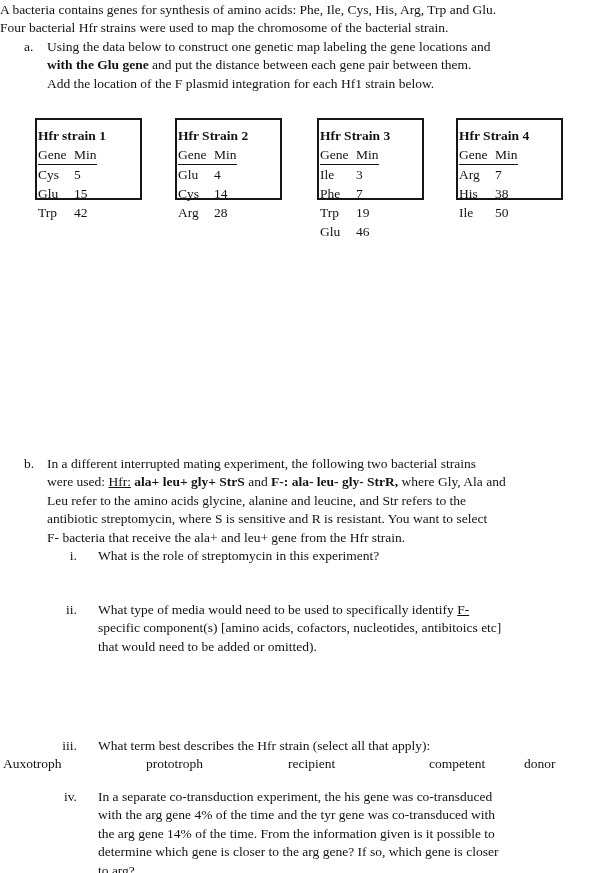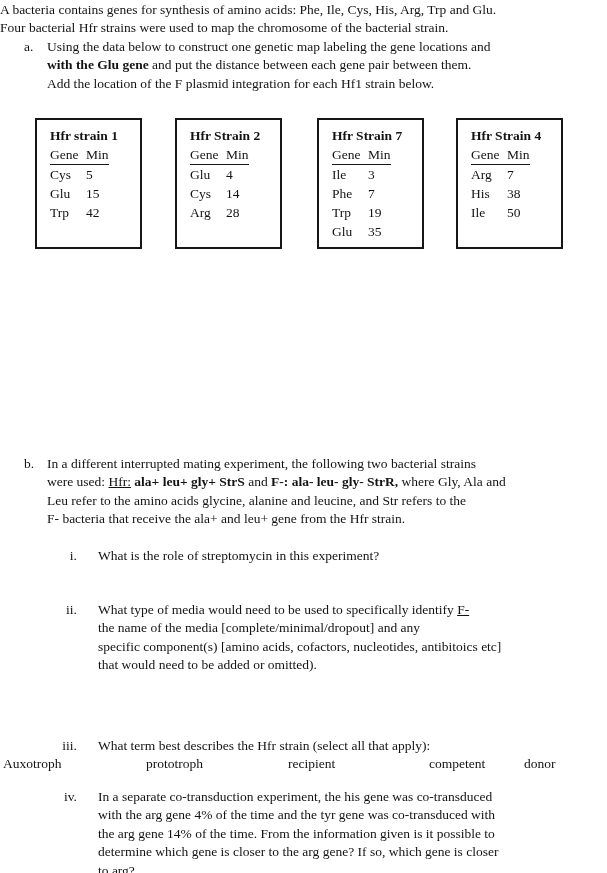--- a/index.html
+++ b/index.html
@@ -10,23 +10,23 @@
     font-size:13.5px;
   }
   .block{position:absolute}
   .tl{line-height:18.4px;white-space:pre}
   .b{font-weight:bold}
   .u{text-decoration:underline}
   .bu{font-weight:normal;text-decoration:underline}
   .numcol{position:absolute;width:27px;text-align:right;line-height:18.4px;white-space:pre}
   .itemlabel{position:absolute;line-height:18.4px;white-space:pre}
   .strainbox{
-    position:absolute;top:118px;width:107px;height:131px;
+    position:absolute;top:118px;width:107px;height:82px;
     border:2px solid #161616;box-sizing:border-box;
-    padding:6px 4px 0 13px;background:#ffffff;
+    padding:6px 4px 0 1px;background:#ffffff;
   }
   .sb-title{font-weight:bold;line-height:19px;white-space:pre}
   .sb-hrow{line-height:19px}
   .sb-header{display:inline-block;border-bottom:1px solid #161616}
   .gcol{display:inline-block;width:36px}
   .sb-row{line-height:19px;white-space:pre}
   .optrow{position:absolute;top:755px;left:0;width:607px;height:19px}
   .opt{position:absolute;line-height:18.4px;white-space:pre}
 </style>
 </head>
@@ -54,53 +54,53 @@
 
 <div class="strainbox" style="left:175px">
   <div class="sb-title">Hfr Strain 2</div>
   <div class="sb-hrow"><span class="sb-header"><span class="gcol">Gene</span><span>Min</span></span></div>
   <div class="sb-row"><span class="gcol">Glu</span><span>4</span></div>
   <div class="sb-row"><span class="gcol">Cys</span><span>14</span></div>
   <div class="sb-row"><span class="gcol">Arg</span><span>28</span></div>
 </div>
 
 <div class="strainbox" style="left:317px">
-  <div class="sb-title">Hfr Strain 7</div>
+  <div class="sb-title">Hfr Strain 3</div>
   <div class="sb-hrow"><span class="sb-header"><span class="gcol">Gene</span><span>Min</span></span></div>
   <div class="sb-row"><span class="gcol">Ile</span><span>3</span></div>
   <div class="sb-row"><span class="gcol">Phe</span><span>7</span></div>
   <div class="sb-row"><span class="gcol">Trp</span><span>19</span></div>
-  <div class="sb-row"><span class="gcol">Glu</span><span>35</span></div>
+  <div class="sb-row"><span class="gcol">Glu</span><span>46</span></div>
 </div>
 
 <div class="strainbox" style="left:456px">
   <div class="sb-title">Hfr Strain 4</div>
   <div class="sb-hrow"><span class="sb-header"><span class="gcol">Gene</span><span>Min</span></span></div>
   <div class="sb-row"><span class="gcol">Arg</span><span>7</span></div>
   <div class="sb-row"><span class="gcol">His</span><span>38</span></div>
   <div class="sb-row"><span class="gcol">Ile</span><span>50</span></div>
 </div>
 
 <div class="itemlabel" style="left:24px;top:455px">b.</div>
 <div class="block" style="left:47px;top:455px;width:560px">
     <div class="tl"><span>In a different interrupted mating experiment, the following two bacterial strains</span></div>
     <div class="tl"><span>were used: </span><span class="bu">Hfr:</span><span class="b"> </span><span class="b">ala+ leu+ gly+ StrS</span><span> and </span><span class="b">F-: ala- leu- gly- StrR,</span><span> where Gly, Ala and</span></div>
     <div class="tl"><span>Leu refer to the amino acids glycine, alanine and leucine, and Str refers to the</span></div>
+    <div class="tl"><span>antibiotic streptomycin, where S is sensitive and R is resistant. You want to select</span></div>
     <div class="tl"><span>F- bacteria that receive the ala+ and leu+ gene from the Hfr strain.</span></div>
   </div>
 
 <div class="numcol" style="left:50px;top:547px">i.</div>
 <div class="block" style="left:98px;top:547px;width:509px">
     <div class="tl"><span>What is the role of streptomycin in this experiment?</span></div>
   </div>
 
 <div class="numcol" style="left:50px;top:601px">ii.</div>
 <div class="block" style="left:98px;top:601px;width:509px">
     <div class="tl"><span>What type of media would need to be used to specifically identify </span><span class="u">F-</span></div>
-    <div class="tl"><span>the name of the media [complete/minimal/dropout] and any</span></div>
     <div class="tl"><span>specific component(s) [amino acids, cofactors, nucleotides, antibitoics etc]</span></div>
     <div class="tl"><span>that would need to be added or omitted).</span></div>
   </div>
 
 <div class="numcol" style="left:50px;top:737px">iii.</div>
 <div class="block" style="left:98px;top:737px;width:509px">
     <div class="tl"><span>What term best describes the Hfr strain (select all that apply):</span></div>
   </div>
 <div class="optrow">
   <span class="opt" style="left:3px">Auxotroph</span>

